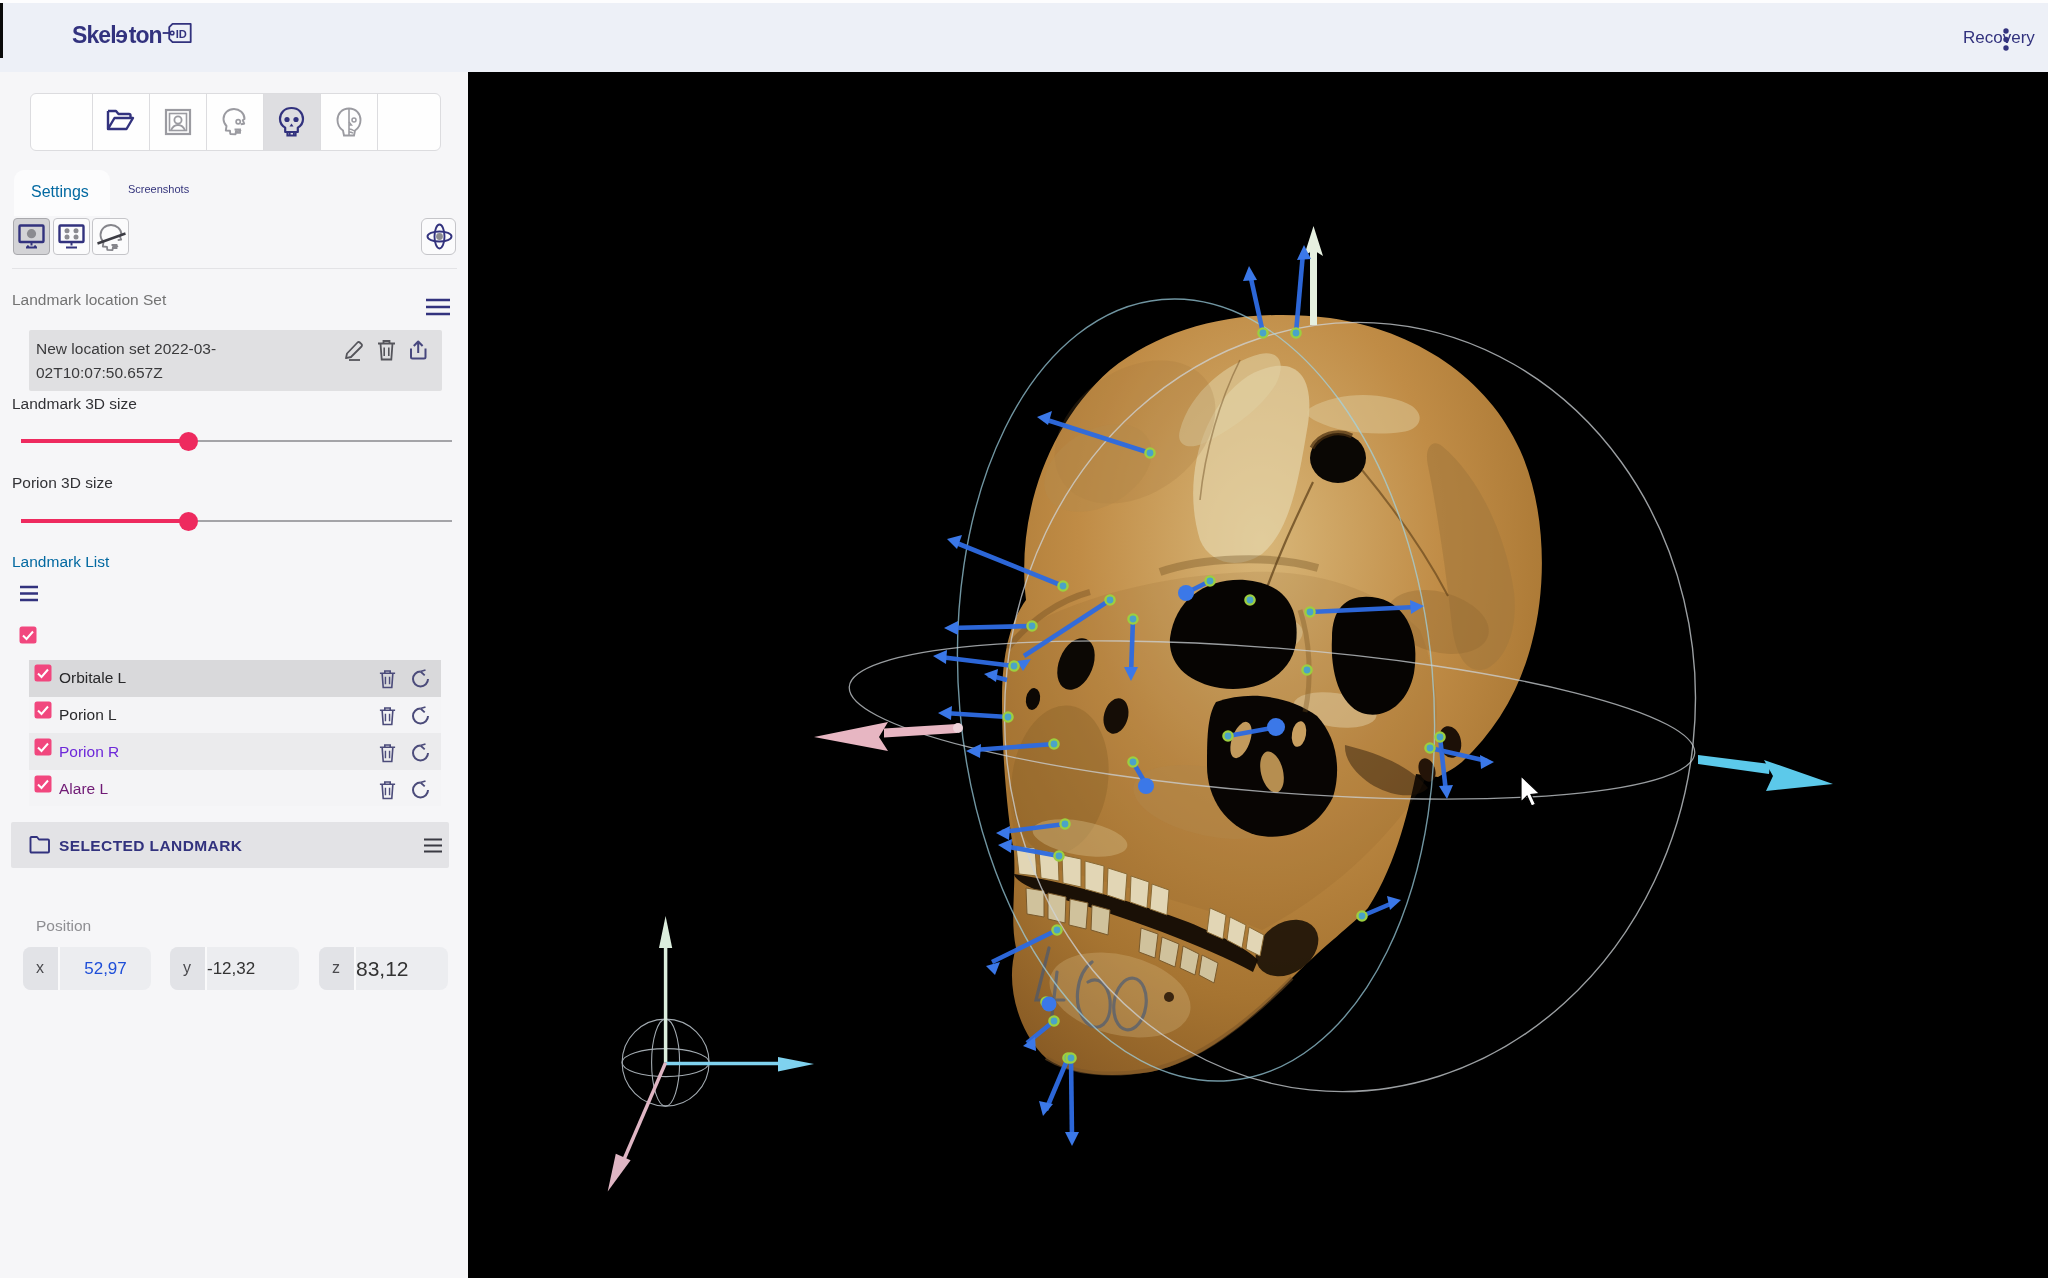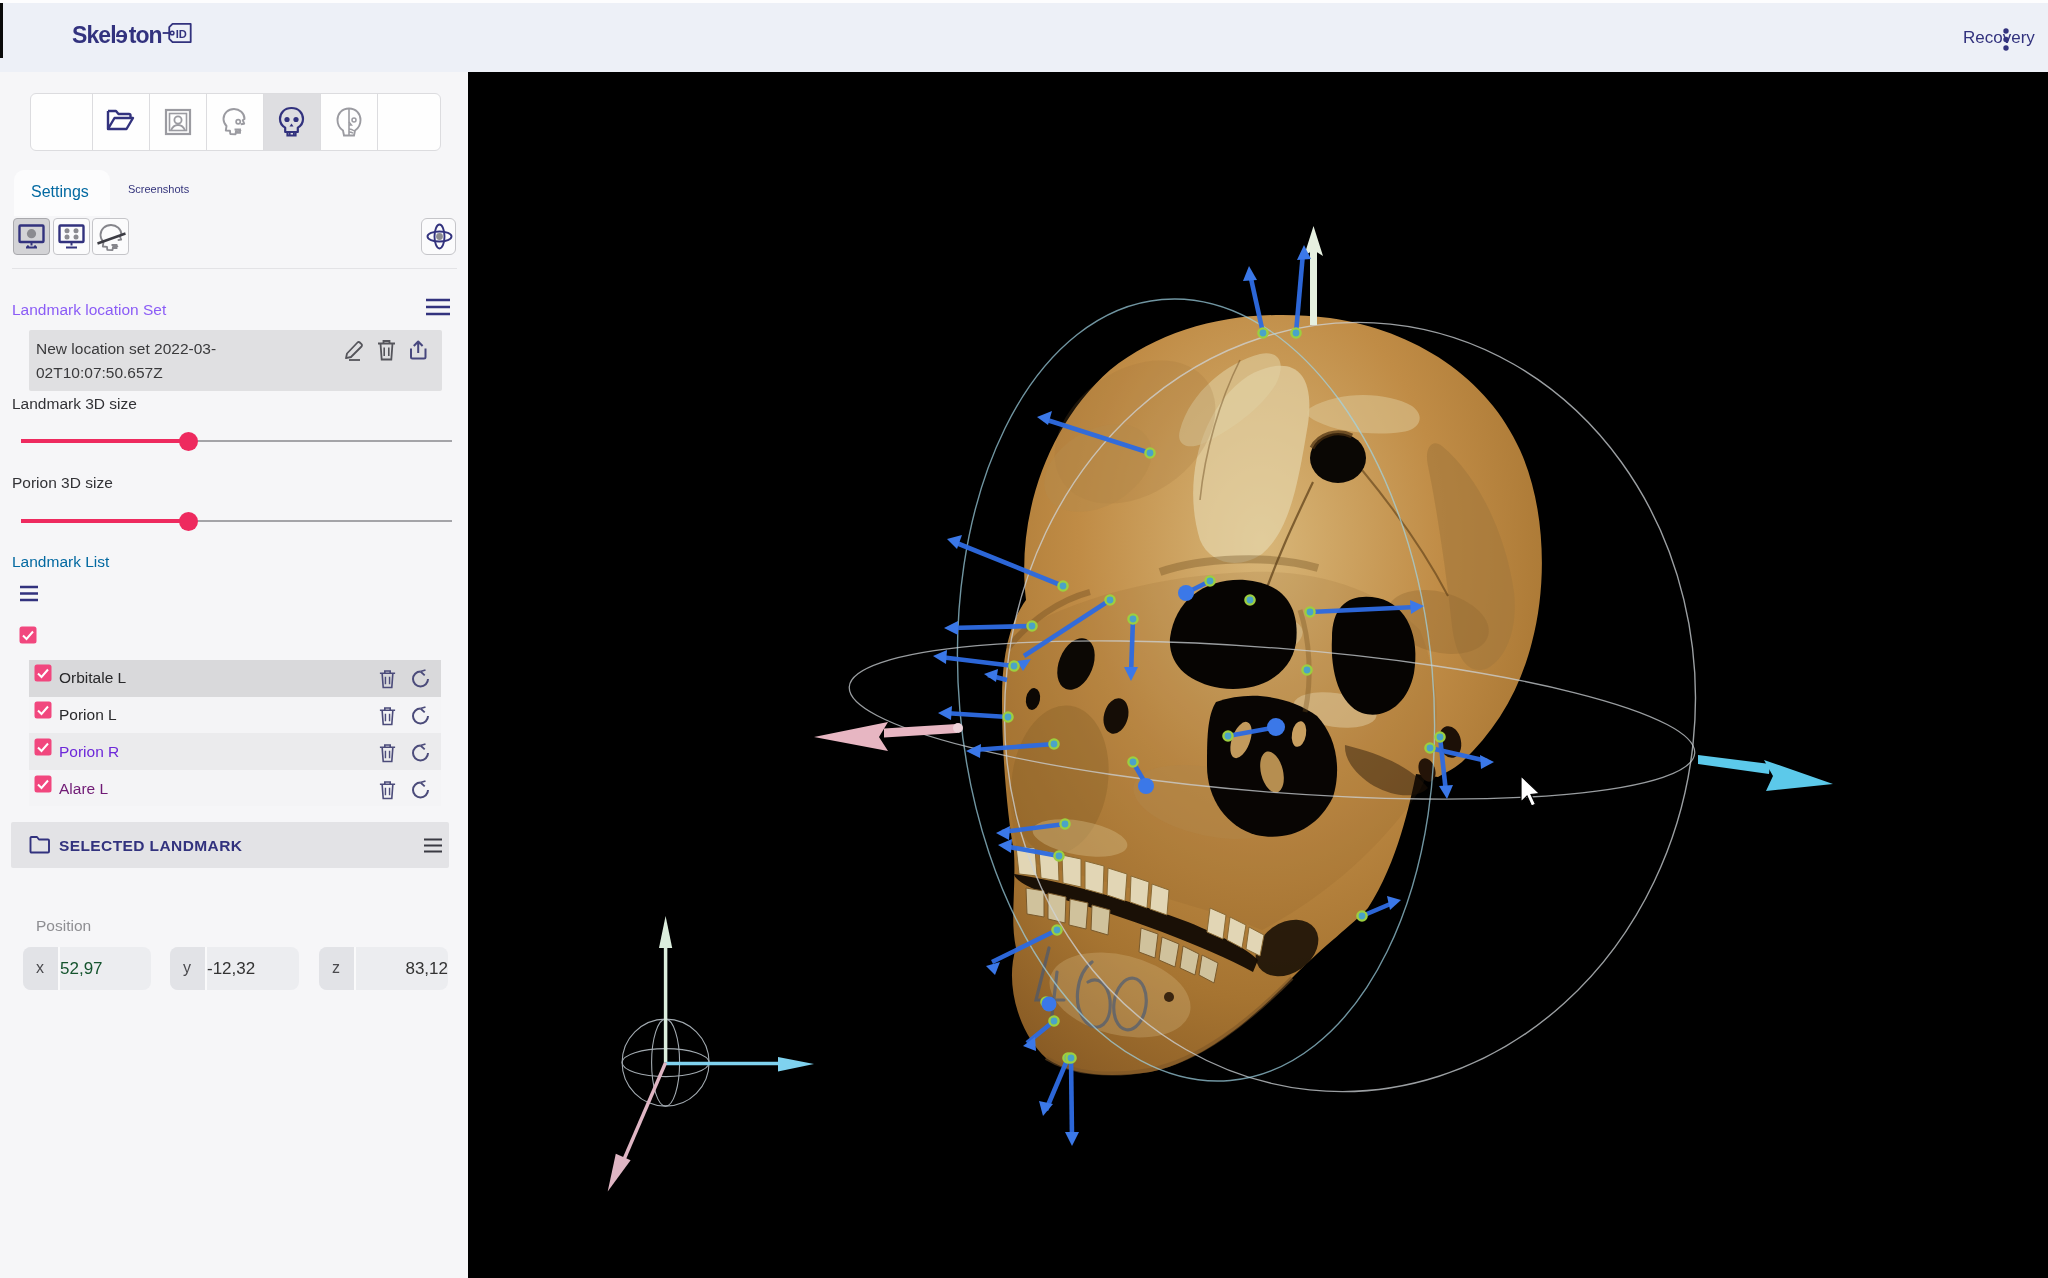--- a/index.html
+++ b/index.html
@@ -98,21 +98,21 @@
   <path d="M1.5 21.5 L29.5 11.5" stroke="#3c3c44" stroke-width="2.4"></path>
 </svg>
 <svg class="ab" style="left:426px;top:223px" width="27" height="27" viewBox="0 0 27 27">
   <ellipse cx="13.5" cy="13.5" rx="12" ry="5" fill="none" stroke="#32327e" stroke-width="1.9"></ellipse>
   <ellipse cx="13.5" cy="13.5" rx="5" ry="12" fill="none" stroke="#32327e" stroke-width="1.9"></ellipse>
   <circle cx="13.5" cy="13.5" r="3.4" fill="#8b8b90"></circle>
 </svg>
 
 <div class="ab" style="left:12px;top:268px;width:445px;height:1px;background:#e3e3e6"></div>
 
-<div class="ab" style="left:12px;top:301px;font-size:15.5px;color:#8b5cf6">Landmark location Set</div>
+<div class="ab" style="left:12px;top:291px;font-size:15.5px;color:#737373">Landmark location Set</div>
 <svg class="ab" style="left:426px;top:297px" width="24" height="20" viewBox="0 0 24 20">
   <path d="M0 3 H24 M0 10 H24 M0 17 H24" stroke="#32327e" stroke-width="2.6"></path>
 </svg>
 <div class="ab" style="left:29px;top:330px;width:413px;height:61px;background:#e0e0e2;border-radius:2px"></div>
 <div class="ab" style="left:36px;top:337px;width:300px;font-size:15.5px;line-height:24px;color:#3a3a3c">New location set 2022-03-02T10:07:50.657Z</div>
 <svg class="ab" style="left:344px;top:339px" width="21" height="22" viewBox="0 0 21 22">
   <path d="M3 14.5 L13.5 3.5 a1.6 1.6 0 0 1 2.3 0 l1.7 1.7 a1.6 1.6 0 0 1 0 2.3 L7 18 l-5 1.2 Z" fill="none" stroke="#55555b" stroke-width="1.8" stroke-linejoin="round"></path>
   <path d="M5 21 h11" stroke="#55555b" stroke-width="1.8"></path>
 </svg>
 <svg class="ab" style="left:377px;top:339px" width="19" height="22" viewBox="0 0 19 22">
@@ -206,31 +206,31 @@
 <div class="ab" style="left:59px;top:837px;font-size:15.5px;font-weight:700;letter-spacing:0.4px;color:#32327e">SELECTED LANDMARK</div>
 <svg class="ab" style="left:424px;top:838px" width="18" height="15" viewBox="0 0 18 15">
   <path d="M0 1.5 H18 M0 7.5 H18 M0 13.5 H18" stroke="#3a3a42" stroke-width="2"></path>
 </svg>
 
 <div class="ab" style="left:36px;top:917px;font-size:15.5px;color:#8e8e92">Position</div>
 <div class="ab" style="left:23px;top:947px;width:128px;height:43px;background:#ecedf0;border-radius:8px"></div>
 <div class="ab" style="left:23px;top:947px;width:35px;height:43px;background:#e2e3e7;border-radius:8px 0 0 8px"></div>
 <div class="ab" style="left:58px;top:947px;width:2px;height:43px;background:#fafafb"></div>
 <div class="ab" style="left:36px;top:959px;font-size:16px;color:#4a4a4e">x</div>
-<div class="ab" style="left:60px;top:947px;width:91px;height:43px;line-height:43px;font-size:17px;color:#14532d">52,97</div>
+<div class="ab" style="left:60px;top:947px;width:91px;height:43px;line-height:43px;text-align:center;font-size:17px;color:#1d4ed8">52,97</div>
 <div class="ab" style="left:170px;top:947px;width:129px;height:43px;background:#ecedf0;border-radius:8px"></div>
 <div class="ab" style="left:170px;top:947px;width:35px;height:43px;background:#e2e3e7;border-radius:8px 0 0 8px"></div>
 <div class="ab" style="left:205px;top:947px;width:2px;height:43px;background:#fafafb"></div>
 <div class="ab" style="left:183px;top:959px;font-size:16px;color:#4a4a4e">y</div>
 <div class="ab" style="left:207px;top:947px;width:92px;height:43px;line-height:43px;text-align:left;font-size:17px;color:#333">-12,32</div>
 <div class="ab" style="left:319px;top:947px;width:129px;height:43px;background:#ecedf0;border-radius:8px"></div>
 <div class="ab" style="left:319px;top:947px;width:35px;height:43px;background:#e2e3e7;border-radius:8px 0 0 8px"></div>
 <div class="ab" style="left:354px;top:947px;width:2px;height:43px;background:#fafafb"></div>
 <div class="ab" style="left:332px;top:959px;font-size:16px;color:#4a4a4e">z</div>
-<div class="ab" style="left:356px;top:947px;width:92px;height:43px;line-height:43px;text-align:right;font-size:17px;color:#333">83,12</div>
+<div class="ab" style="left:356px;top:947px;width:92px;height:43px;line-height:43px;text-align:left;font-size:21px;color:#333">83,12</div>
 
 <div class="ab" style="left:468px;top:72px;width:1580px;height:1206px;background:#000"></div>
 <svg class="ab" style="left:468px;top:72px" width="1580" height="1206" viewBox="468 72 1580 1206">
 <defs>
 <radialGradient id="cran" cx="0.48" cy="0.3" r="0.8">
   <stop offset="0" stop-color="#d8b678"></stop>
   <stop offset="0.42" stop-color="#c08c46"></stop>
   <stop offset="0.75" stop-color="#a67431"></stop>
   <stop offset="1" stop-color="#875a24"></stop>
 </radialGradient>

